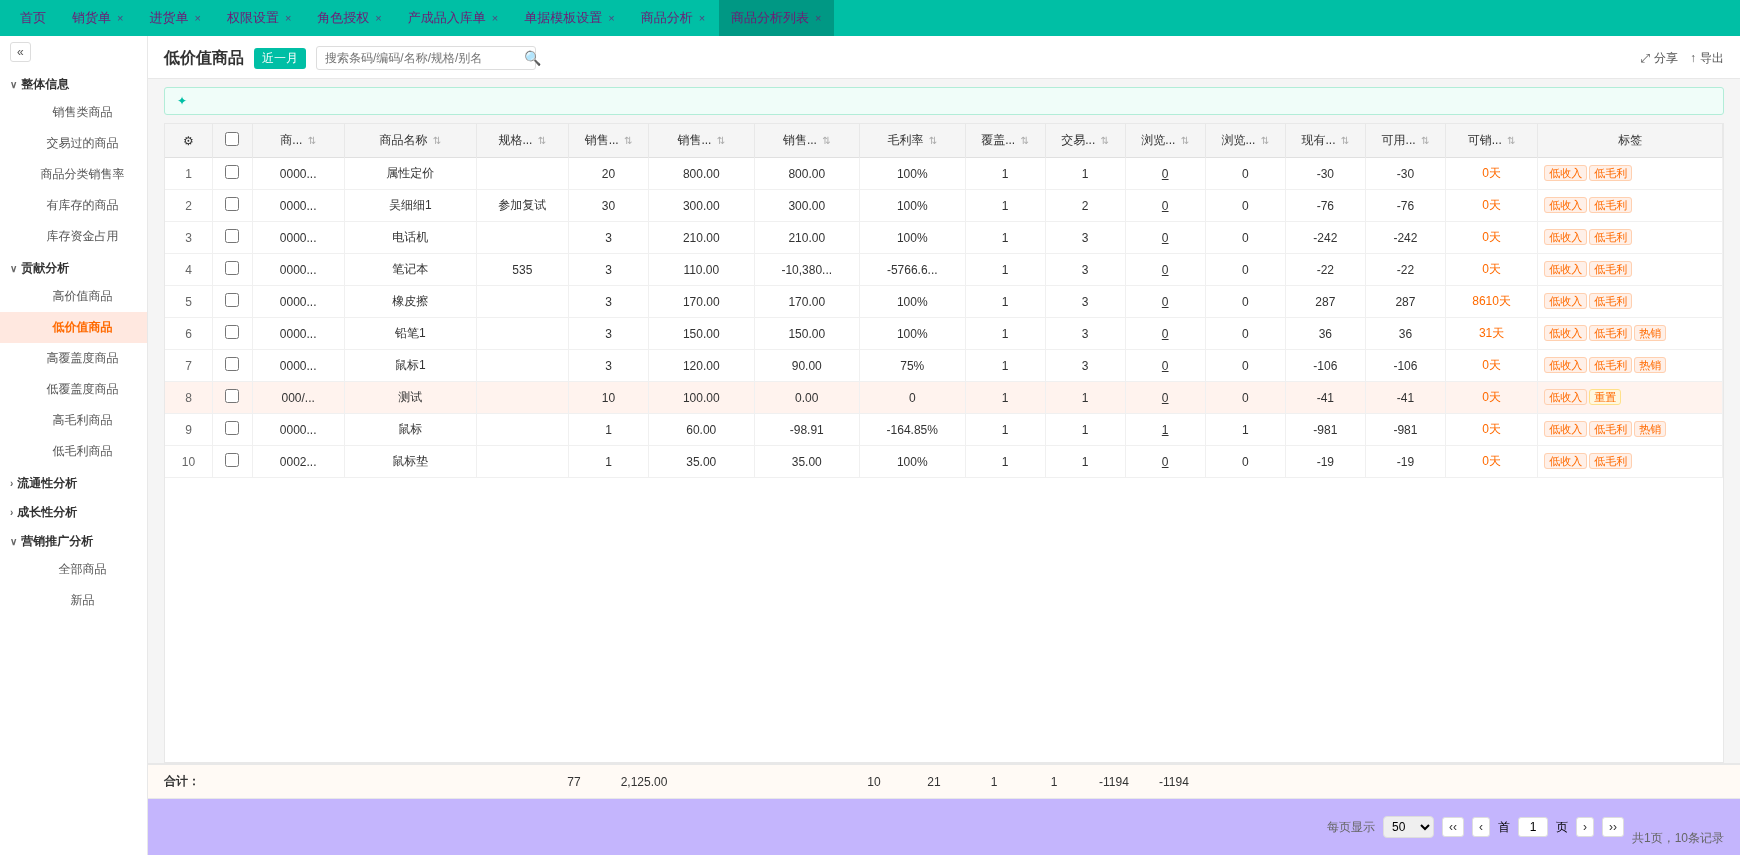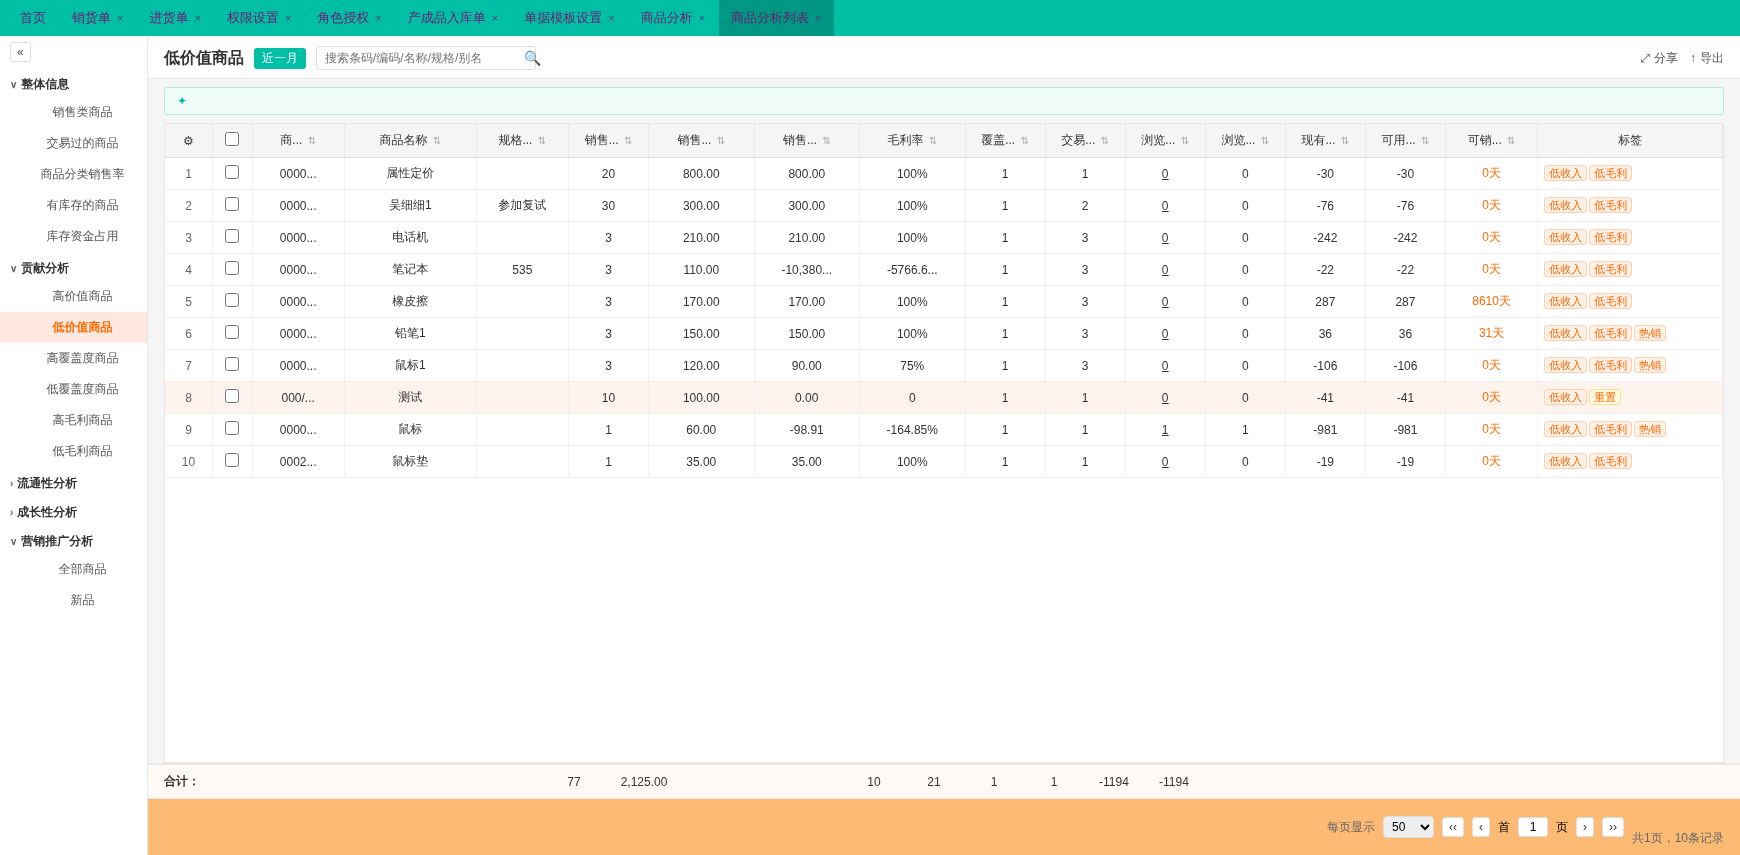--- a/index.html
+++ b/index.html
@@ -180,21 +180,21 @@
     }
     .total-label { color: #333; font-weight: bold; width: 80px; }
     .total-cell {
       text-align: center;
       color: #333;
       font-size: 12px;
     }
 
     
     .pagination-bar {
-      background: #fdba74;
+      background: #c4b5fd;
       border-top: 1px solid #e8e8e8;
       padding: 8px 16px;
       display: flex;
       align-items: center;
       justify-content: flex-end;
       gap: 8px;
     }
     .page-size-label { color: #666; }
     .page-size-select {
       border: 1px solid #ddd;

